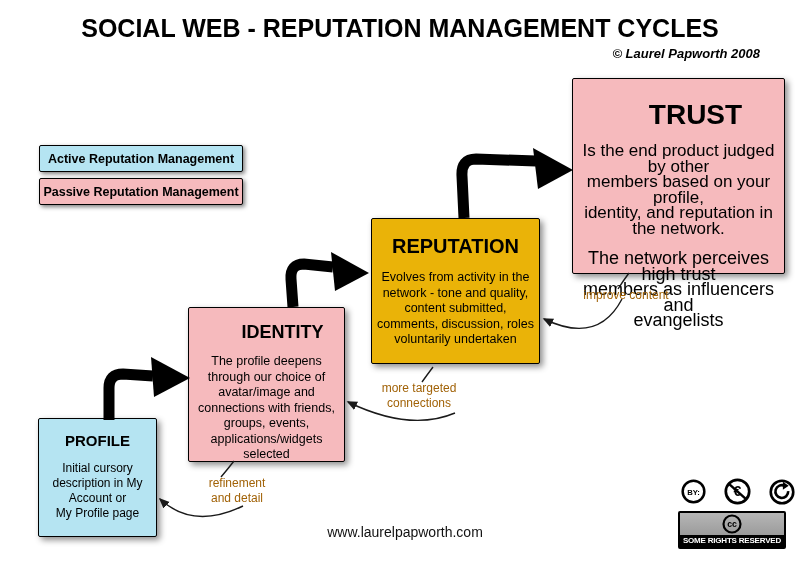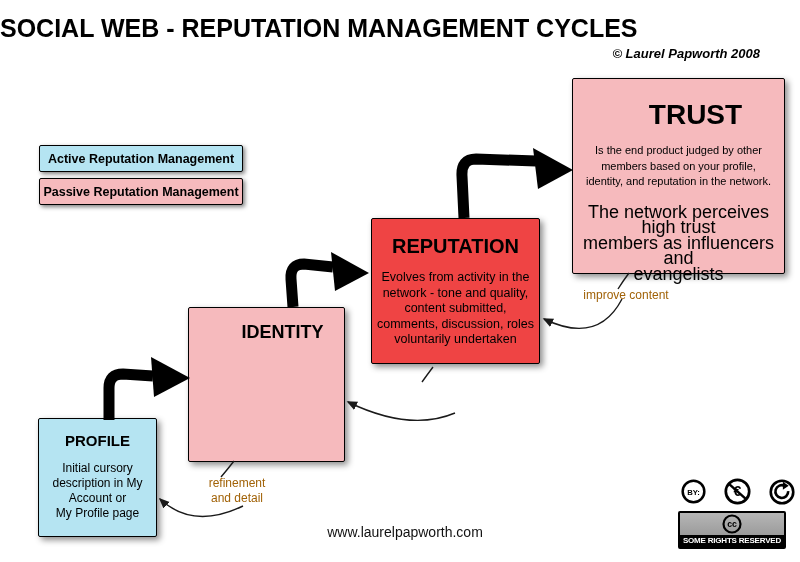--- a/index.html
+++ b/index.html
@@ -1,21 +1,21 @@
 <!DOCTYPE html>
 <html><head>
 <meta charset="utf-8">
 <style>
   html,body{margin:0;padding:0;background:#ffffff;}
   .canvas{
     position:relative;width:800px;height:562px;background:#ffffff;overflow:hidden;
     font-family:"Liberation Sans", sans-serif;color:#000;
   }
   .title{
-    position:absolute;top:14px;left:0;width:800px;
+    position:absolute;top:14px;left:0;width:800px;text-align:center;
     font-size:25px;font-weight:bold;letter-spacing:0px;
   }
   .subtitle{
     position:absolute;top:46px;left:0;width:760px;text-align:right;
     font-size:13px;font-weight:bold;font-style:italic;
   }
   .legend-box{
     position:absolute;left:39px;width:202px;height:25px;
     border:1.5px solid #000;border-radius:2px;
     box-shadow:2px 2px 4px rgba(0,0,0,0.5);
@@ -30,26 +30,26 @@
     text-align:center;
   }
   .dbox .dbox-title{font-weight:bold;}
   .dbox .dbox-body{white-space:pre-line;}
   .box-profile{left:38px;top:418px;width:117px;height:117px;background:#b5e4f2;}
   .box-profile .dbox-title{font-size:15px;margin-top:13px;text-align:center;}
   .box-profile .dbox-body{font-size:12px;line-height:15px;margin-top:12px;}
   .box-identity{left:188px;top:307px;width:155px;height:153px;background:#f6babd;}
   .box-identity .dbox-title{font-size:18px;margin-top:14px;padding-left:32px;}
   .box-identity .dbox-body{font-size:12.5px;line-height:15.5px;margin-top:11px;}
-  .box-reputation{left:371px;top:218px;width:167px;height:144px;background:#ef4444;}
+  .box-reputation{left:371px;top:218px;width:167px;height:144px;background:#eab308;}
   .box-reputation .dbox-title{font-size:20px;margin-top:16px;}
   .box-reputation .dbox-body{font-size:12.5px;line-height:15.5px;margin-top:12px;}
   .box-trust{left:572px;top:78px;width:211px;height:194px;background:#f6babd;}
   .box-trust .dbox-title{font-size:28px;margin-top:20px;padding-left:34px;}
-  .box-trust .dbox-body1{font-size:11px;line-height:15.5px;margin-top:12px;white-space:pre-line;}
+  .box-trust .dbox-body1{font-size:17px;line-height:15.5px;margin-top:12px;white-space:pre-line;}
   .box-trust .dbox-body2{font-size:18px;line-height:15.5px;margin-top:15px;white-space:pre-line;}
   .overlay-svg{position:absolute;left:0;top:0;pointer-events:none;}
   .annotation{
     position:absolute;text-align:center;font-size:12px;line-height:15px;
     white-space:pre-line;color:#a16207;
   }
   .ann-refinement{left:187px;top:476px;width:100px;}
   .ann-targeted{left:365px;top:381px;width:108px;}
   .ann-improve{left:572px;top:288px;width:108px;}
   .website{
@@ -87,20 +87,27 @@
   <div class="dbox box-profile">
     <div class="dbox-title">PROFILE</div>
     <div class="dbox-body">Initial cursory
 description in My
 Account or
 My Profile page</div>
   </div>
 
   <div class="dbox box-identity">
     <div class="dbox-title">IDENTITY</div>
+    <div class="dbox-body">The profile deepens
+through our choice of
+avatar/image and
+connections with friends,
+groups, events,
+applications/widgets
+selected</div>
   </div>
 
   <div class="dbox box-reputation">
     <div class="dbox-title">REPUTATION</div>
     <div class="dbox-body">Evolves from activity in the
 network - tone and quality,
 content submitted,
 comments, discussion, roles
 voluntarily undertaken</div>
   </div>
@@ -139,20 +146,22 @@
 
     <path d="M 455 413 Q 410 432 348 402" fill="none" stroke="#1a1a1a" stroke-width="1.4" marker-end="url(#thinhead)"></path>
 
     <path d="M 629 273 Q 623 281 618 289" fill="none" stroke="#1a1a1a" stroke-width="1.4"></path>
 
     <path d="M 622 299 Q 598 345 544 319" fill="none" stroke="#1a1a1a" stroke-width="1.4" marker-end="url(#thinhead)"></path>
   </svg>
 
   <div class="annotation ann-refinement">refinement
 and detail</div>
+  <div class="annotation ann-targeted">more targeted
+connections</div>
   <div class="annotation ann-improve">improve content</div>
 
   <div class="website">www.laurelpapworth.com</div>
 
   <div class="cc-icons">
     <svg width="25" height="25" viewBox="0 0 24 24">
       <circle cx="12" cy="12" r="10.4" fill="none" stroke="#000" stroke-width="2.4"></circle>
       <text x="12" y="15" text-anchor="middle" font-size="7.4" font-weight="bold" font-family="Liberation Sans, sans-serif" fill="#000">BY:</text>
     </svg>
     <svg width="27" height="27" viewBox="0 0 24 24">

